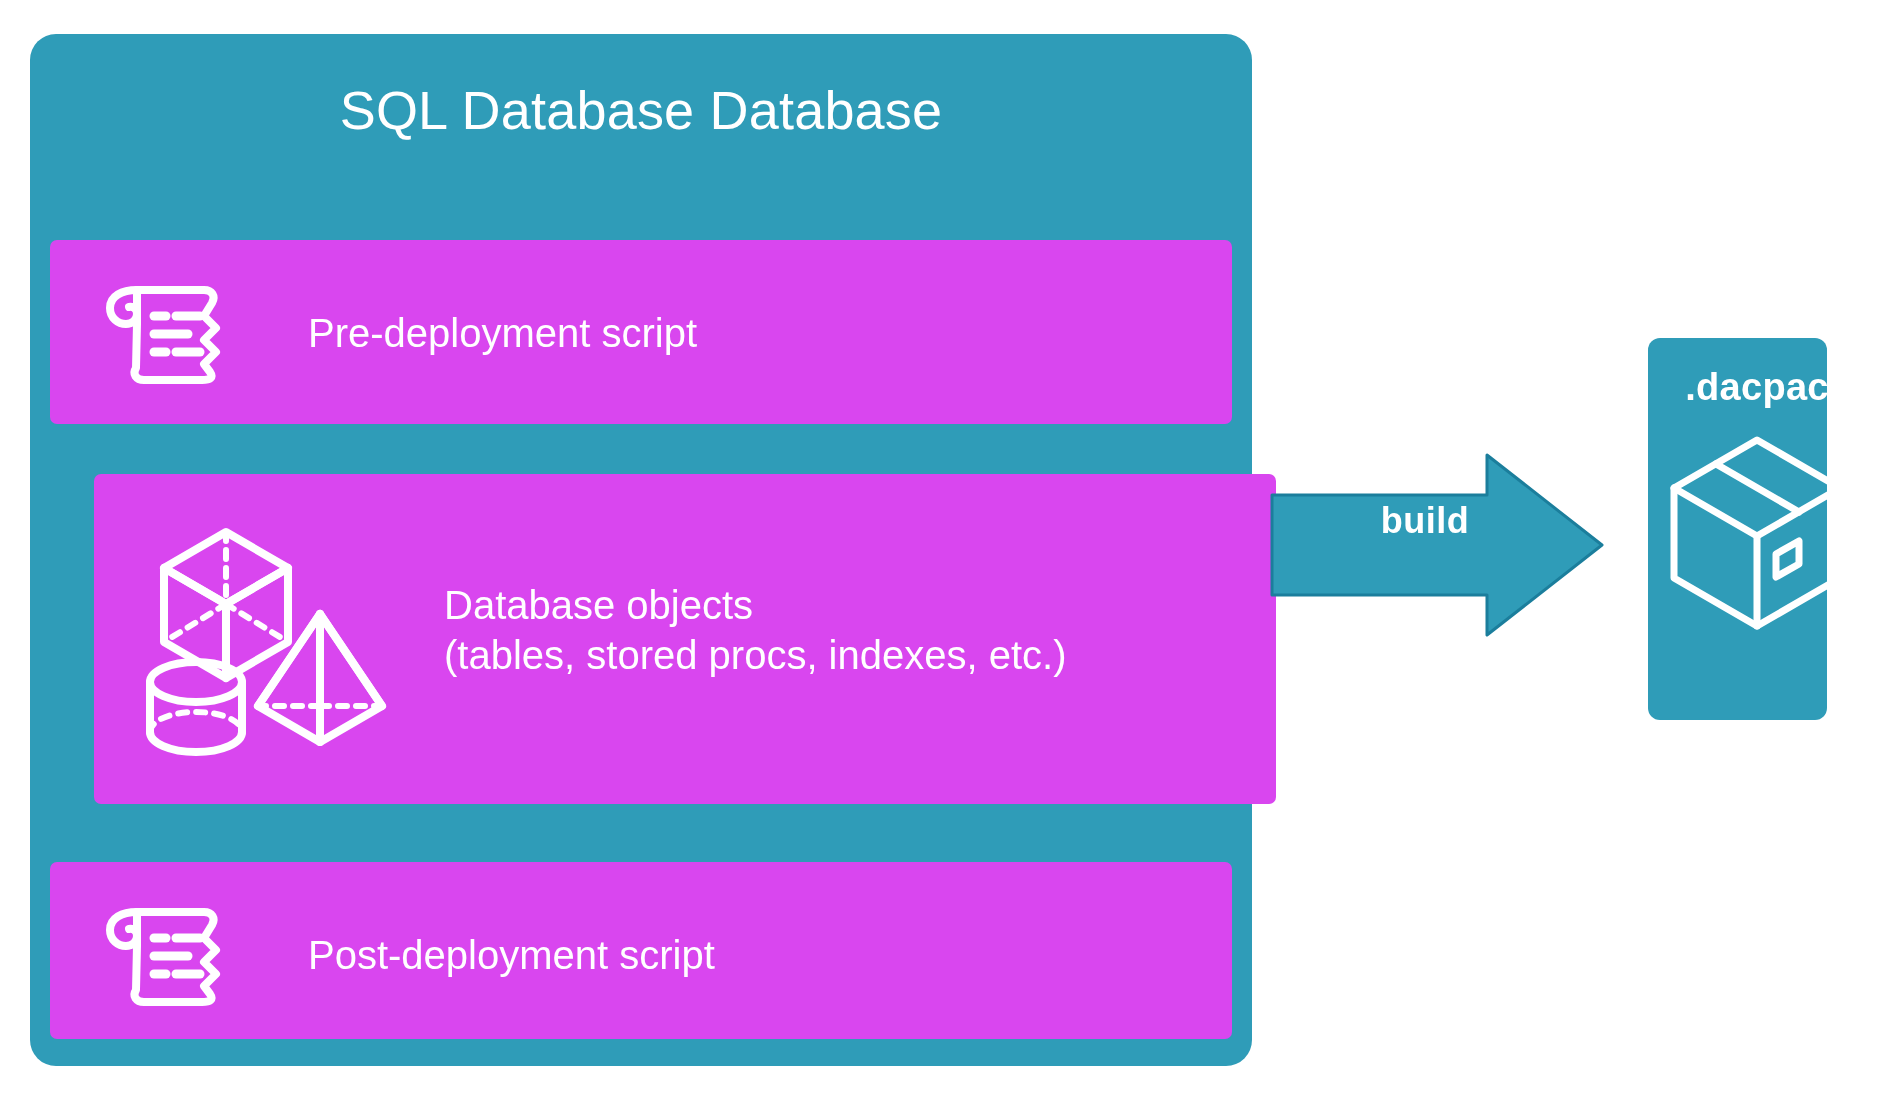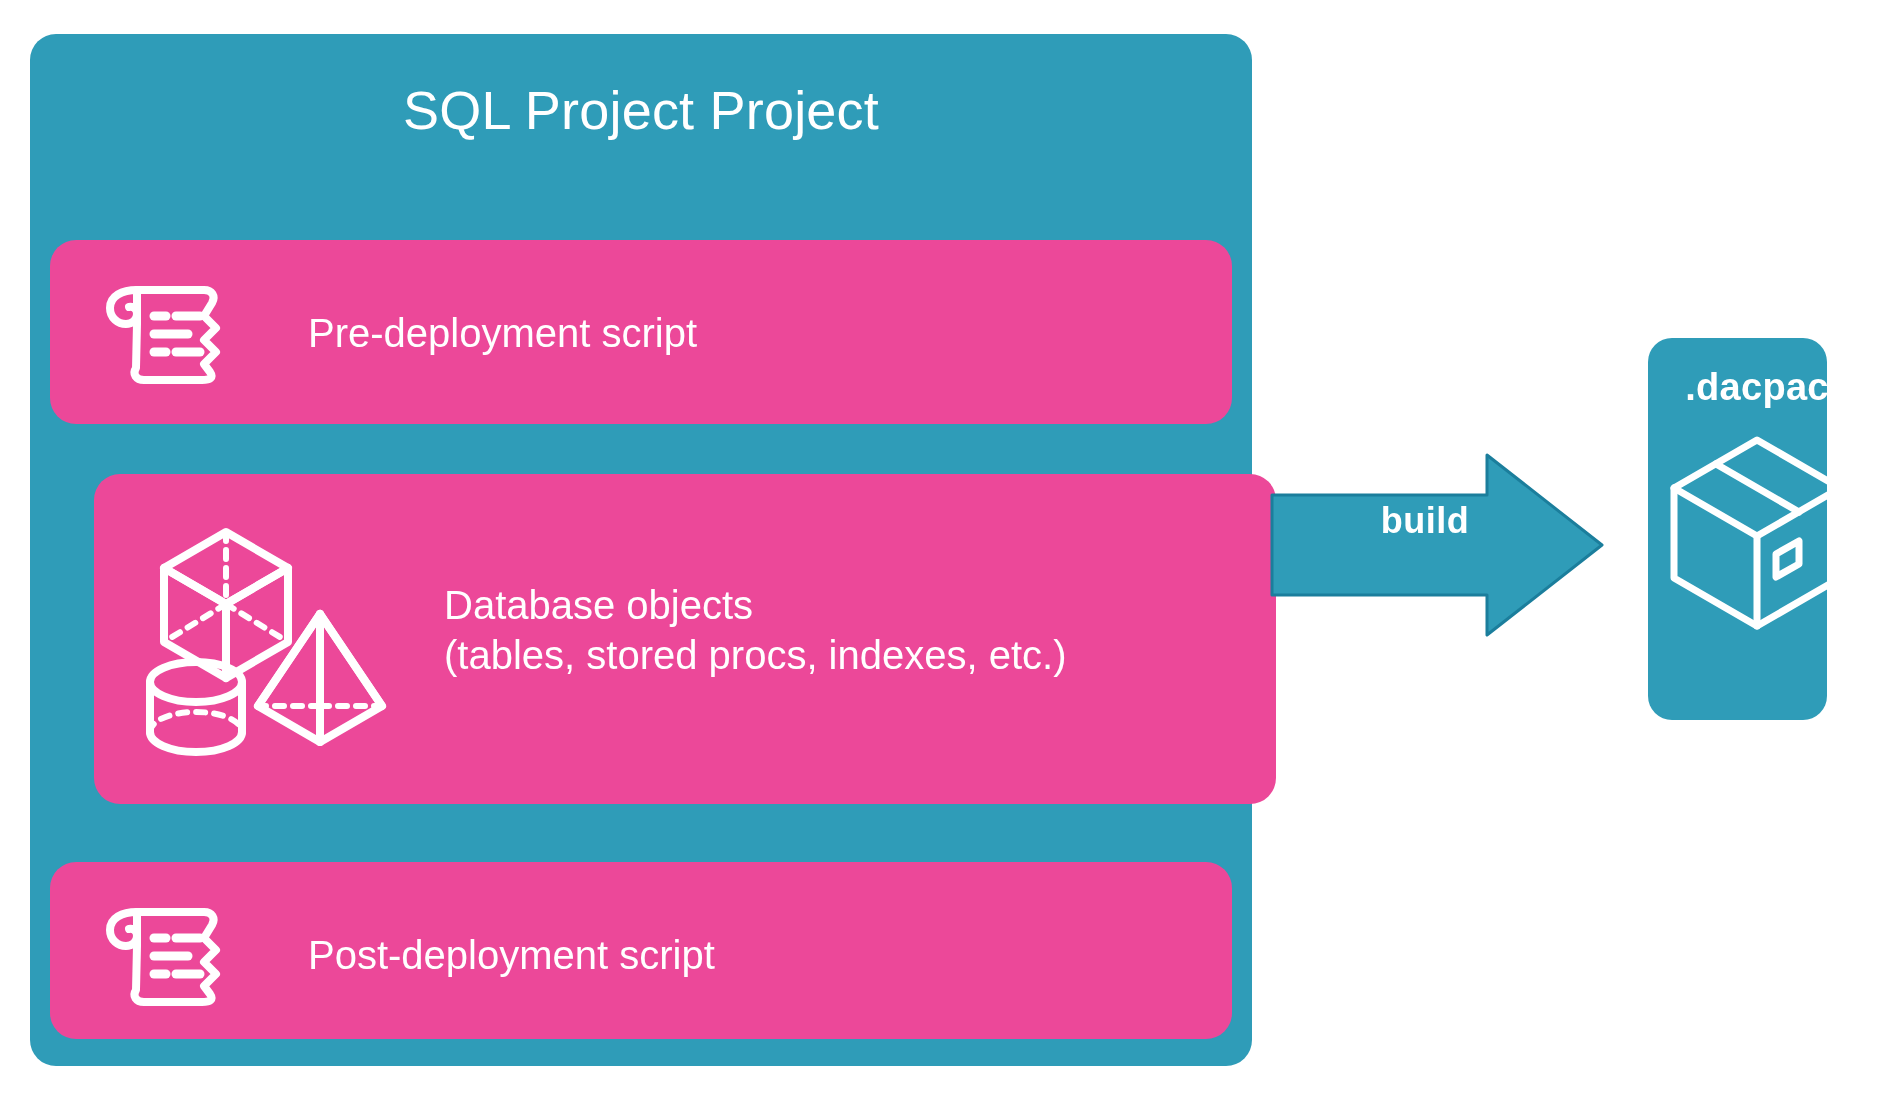--- a/index.html
+++ b/index.html
@@ -46,22 +46,22 @@
     letter-spacing: 0.2px;
     line-height: 1.05;
     white-space: nowrap;
   }
 
   
   .card {
     position: absolute;
     left: 20px;
     width: 1182px;
-    background: #ec4899;
-    border-radius: 26px;
+    background: #d946ef;
+    border-radius: 7px;
     box-sizing: border-box;
   }
   .card-pre  { top: 206px;  height: 184px; }
   .card-obj  { top: 440px;  height: 330px; margin-left: 44px; }
   .card-post { top: 828px;  height: 177px; }
 
   .card-label {
     position: absolute;
     color: #ffffff;
     font-size: 40px;
@@ -101,21 +101,21 @@
   }
 
   
   .dacpac-panel {
     position: absolute;
     left: 1648px;
     top: 338px;
     width: 179px;
     height: 382px;
     background: #2f9cb8;
-    border-radius: 24px;
+    border-radius: 12px;
   }
   .dacpac-title {
     position: absolute;
     left: 0;
     top: 28px;
     width: 218px;
     text-align: center;
     color: #ffffff;
     font-size: 38px;
     font-weight: bold;
@@ -131,21 +131,21 @@
   }
   svg { display: block; overflow: visible; }
 </style>
 </head>
 <body>
 
 <div id="canvas">
 
   <div class="project-panel">
 
-    <div class="project-title">SQL Project Project</div>
+    <div class="project-title">SQL Database Database</div>
 
     <div class="card card-pre">
       <div class="icon-slot icon-scroll-slot">
         <svg viewBox="0 0 140 112" width="140" height="112" fill="none" stroke="#ffffff" stroke-width="8" stroke-linecap="round" stroke-linejoin="round">
 
           <path d="M45 14 C30 14 18 20 18 32 C18 42 26 48 34 48 C40 48 45 44 45 38 C45 33 41 30 37 31"></path>
 
           <path d="M45 14 L112 14 C120 14 124 20 120 27 L112 40 L124 52 L112 64 L124 76 L112 88 L118 96
                    C122 102 118 104 110 104 L52 104 C44 104 40 98 44 92 L45 48 L45 14 Z"></path>
 

